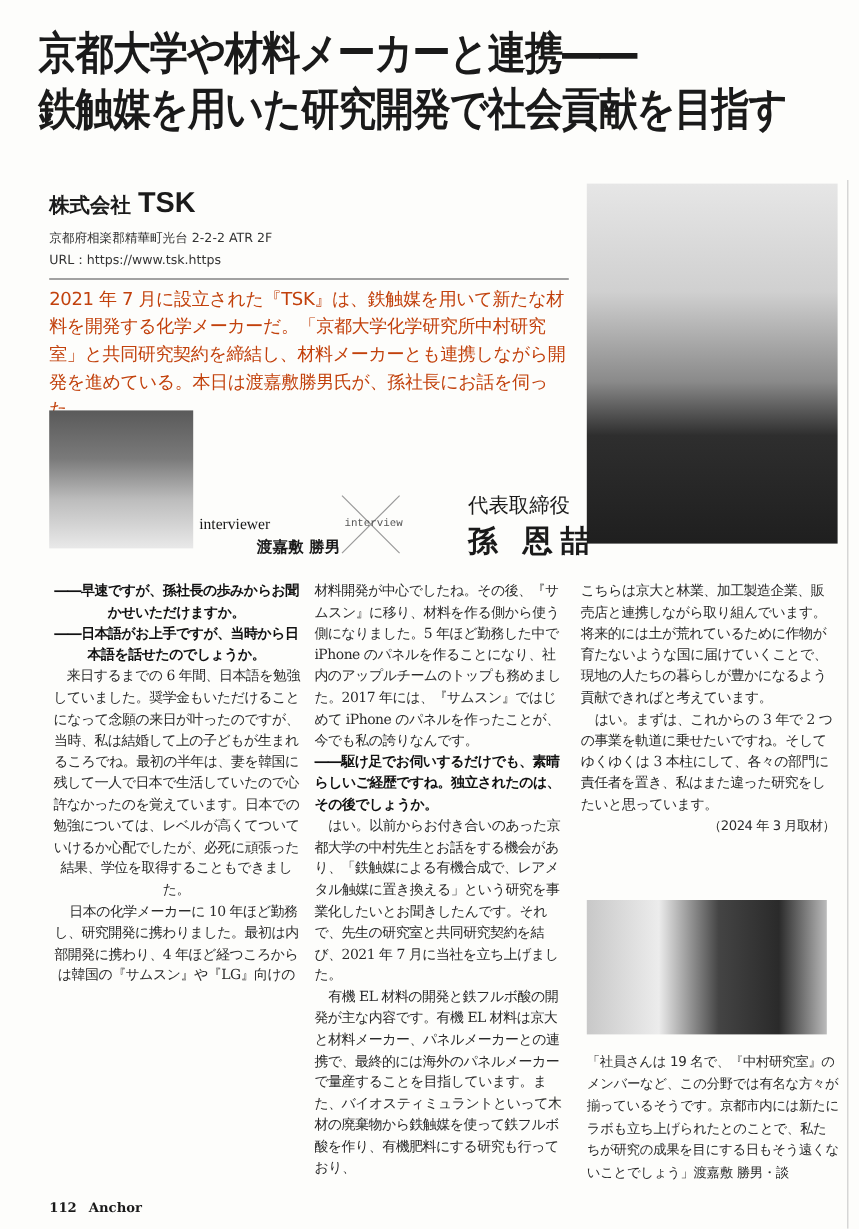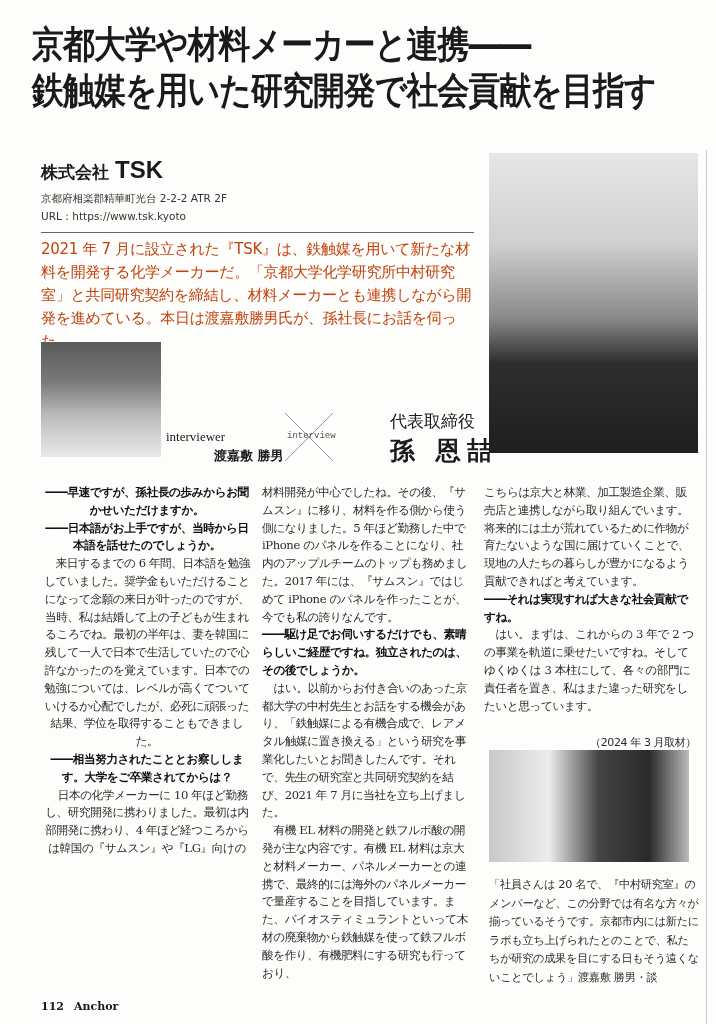--- a/index.html
+++ b/index.html
@@ -23,39 +23,39 @@
   .cross-text { position:absolute; left:287px; top:431px; font-size:9px; color:#555; font-family:Liberation Mono, monospace; }
   .title-role { position:absolute; left:390px; top:410px; font-size:17px; }
   .title-name { position:absolute; left:390px; top:434px; font-size:25px; font-weight:bold; letter-spacing:6px; }
   .col { position:absolute; top:484px; font-family:"DejaVu Serif", serif; font-size:11.6px; line-height:17.8px; color:#2a2a2a; letter-spacing:-0.4px; }
   .col p { margin:0; text-indent:1em; }
   .col p.q { text-indent:0; font-family:"DejaVu Sans", sans-serif; font-weight:bold; color:#111; }
   .col p.cont { text-indent:0; }
   .col1 { left:41px; width:212px;text-align:center; }
   .col2 { left:262px; width:212px; }
   .col3 { left:484px; width:212px; }
-  .credit { text-align:right; font-family:"DejaVu Sans", sans-serif; font-size:11px; margin-top:19px; }
+  .credit { text-align:right; font-family:"DejaVu Sans", sans-serif; font-size:11px; margin-top:0; }
   .caption { position:absolute; left:489px; top:876px; width:210px; font-size:11.2px; line-height:18.5px; color:#2a2a2a; letter-spacing:-0.3px; }
   .footer { position:absolute; left:41px; top:1000px; font-family:"DejaVu Serif", serif; font-weight:bold; font-size:11px; }
   .footer span { margin-right:10px; }
   .edge { position:absolute; left:706px; top:150px; width:1px; height:874px; background:#ccc; }
 </style>
 </head>
 <body>
 
 <div class="headline">
   <span class="l1">京都大学や材料メーカーと連携――</span>
   <span class="l2">鉄触媒を用いた研究開発で社会貢献を目指す</span>
 </div>
 
 <div class="company">
   <span>株式会社</span><span class="tsk">TSK</span>
 </div>
 <div class="addr">京都府相楽郡精華町光台 2-2-2 ATR 2F</div>
-<div class="url">URL：https://www.tsk.kyoto</div>
+<div class="url">URL：https://www.tsk.https</div>
 <div class="rule"></div>
 
 <div class="lead">2021 年 7 月に設立された『TSK』は、鉄触媒を用いて新たな材料を開発する化学メーカーだ。「京都大学化学研究所中村研究室」と共同研究契約を締結し、材料メーカーとも連携しながら開発を進めている。本日は渡嘉敷勝男氏が、孫社長にお話を伺った。</div>
 
 <div class="photo photo-main"></div>
 <div class="photo photo-interviewer"></div>
 
 <div class="interviewer-label">interviewer</div>
 <div class="interviewer-name">渡嘉敷 勝男</div>
 
@@ -65,39 +65,37 @@
 </svg>
 <div class="cross-text">interview</div>
 
 <div class="title-role">代表取締役</div>
 <div class="title-name">孫 恩喆</div>
 
 <div class="col col1">
   <p class="q">――早速ですが、孫社長の歩みからお聞かせいただけますか。</p>
   <p class="q">――日本語がお上手ですが、当時から日本語を話せたのでしょうか。</p>
   <p>来日するまでの 6 年間、日本語を勉強していました。奨学金もいただけることになって念願の来日が叶ったのですが、当時、私は結婚して上の子どもが生まれるころでね。最初の半年は、妻を韓国に残して一人で日本で生活していたので心許なかったのを覚えています。日本での勉強については、レベルが高くてついていけるか心配でしたが、必死に頑張った結果、学位を取得することもできました。</p>
-  <p class="q">――相当努力されたこととお察しします。大学をご卒業されてからは？</p>
   <p>日本の化学メーカーに 10 年ほど勤務し、研究開発に携わりました。最初は内部開発に携わり、4 年ほど経つころからは韓国の『サムスン』や『LG』向けの</p>
 </div>
 
 <div class="col col2">
   <p class="cont">材料開発が中心でしたね。その後、『サムスン』に移り、材料を作る側から使う側になりました。5 年ほど勤務した中で iPhone のパネルを作ることになり、社内のアップルチームのトップも務めました。2017 年には、『サムスン』ではじめて iPhone のパネルを作ったことが、今でも私の誇りなんです。</p>
   <p class="q">――駆け足でお伺いするだけでも、素晴らしいご経歴ですね。独立されたのは、その後でしょうか。</p>
   <p>はい。以前からお付き合いのあった京都大学の中村先生とお話をする機会があり、「鉄触媒による有機合成で、レアメタル触媒に置き換える」という研究を事業化したいとお聞きしたんです。それで、先生の研究室と共同研究契約を結び、2021 年 7 月に当社を立ち上げました。</p>
   <p>有機 EL 材料の開発と鉄フルボ酸の開発が主な内容です。有機 EL 材料は京大と材料メーカー、パネルメーカーとの連携で、最終的には海外のパネルメーカーで量産することを目指しています。また、バイオスティミュラントといって木材の廃棄物から鉄触媒を使って鉄フルボ酸を作り、有機肥料にする研究も行っており、</p>
 </div>
 
 <div class="col col3">
   <p class="cont">こちらは京大と林業、加工製造企業、販売店と連携しながら取り組んでいます。将来的には土が荒れているために作物が育たないような国に届けていくことで、現地の人たちの暮らしが豊かになるよう貢献できればと考えています。</p>
-  <p class="q">――それは実現すれば大きな社会貢献ですね。</p>
   <p>はい。まずは、これからの 3 年で 2 つの事業を軌道に乗せたいですね。そしてゆくゆくは 3 本柱にして、各々の部門に責任者を置き、私はまた違った研究をしたいと思っています。</p>
   <div class="credit">（2024 年 3 月取材）</div>
 </div>
 
 <div class="photo photo-duo"></div>
 
-<div class="caption">「社員さんは 20 名で、『中村研究室』のメンバーなど、この分野では有名な方々が揃っているそうです。京都市内には新たにラボも立ち上げられたとのことで、私たちが研究の成果を目にする日もそう遠くないことでしょう」渡嘉敷 勝男・談</div>
+<div class="caption">「社員さんは 19 名で、『中村研究室』のメンバーなど、この分野では有名な方々が揃っているそうです。京都市内には新たにラボも立ち上げられたとのことで、私たちが研究の成果を目にする日もそう遠くないことでしょう」渡嘉敷 勝男・談</div>
 
 <div class="footer">
   <span>112</span><span>Anchor</span>
 </div>
 
 <div class="edge"></div>
 
 </body></html>

